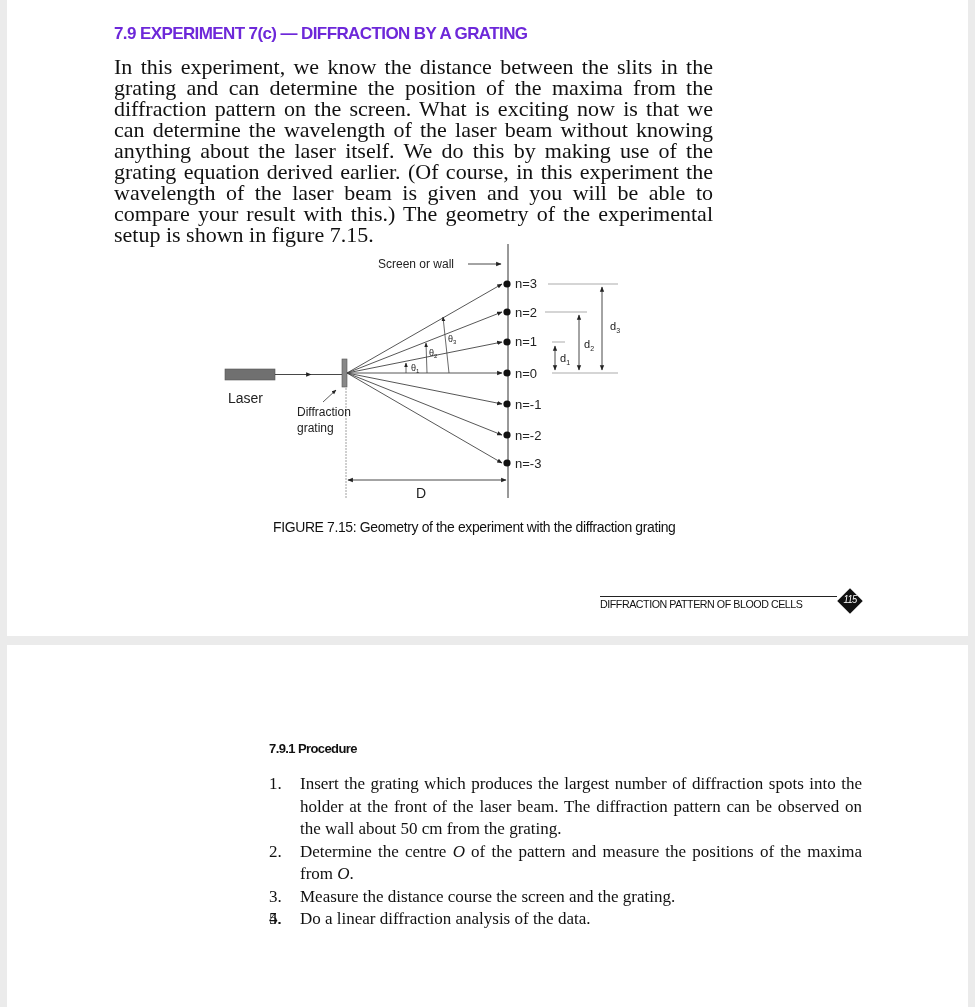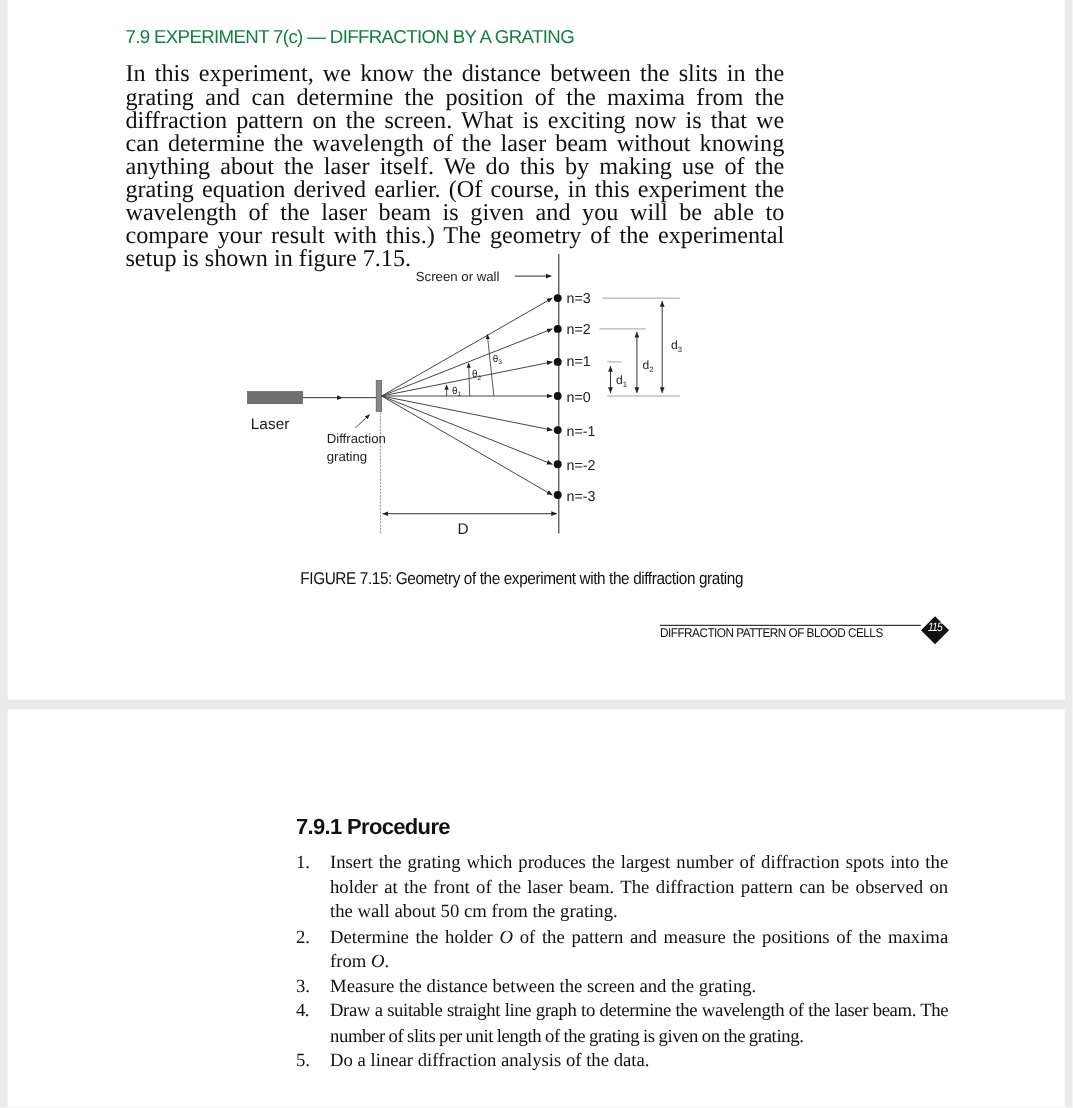--- a/index.html
+++ b/index.html
@@ -27,43 +27,43 @@
       left: 7px;
       top: 645px;
       width: 961px;
       height: 362px;
     }
     .section-title {
       position: absolute;
       left: 107px;
       top: 24px;
       font-family: "Liberation Sans", sans-serif;
-      font-weight: normal;
+      font-weight: bold;
       font-size: 17px;
       letter-spacing: -0.6px;
-      color: #15803d;
+      color: #6d28d9;
       margin: 0;
       white-space: nowrap;
     }
     .intro {
       position: absolute;
       left: 107px;
       top: 56px;
       width: 599px;
       font-family: "Liberation Serif", serif;
       font-size: 22px;
       line-height: 21px;
       color: #111;
       text-align: justify;
       margin: 0;
     }
     .figure {
       position: absolute;
       left: 208px;
-      top: 229px;
+      top: 242px;
       width: 440px;
       height: 265px;
     }
     .figure svg text {
       font-family: "Liberation Sans", sans-serif;
       fill: #222;
     }
     .caption {
       position: absolute;
       left: 266px;
@@ -73,21 +73,21 @@
       letter-spacing: -0.4px;
       color: #111;
       transform: scaleX(0.9);
       transform-origin: left top;
       white-space: nowrap;
       margin: 0;
     }
     .footer {
       position: absolute;
       left: 593px;
-      top: 560px;
+      top: 588px;
       height: 26px;
       width: 265px;
     }
     .footer-rule {
       position: absolute;
       left: 0;
       top: 8px;
       width: 237px;
       height: 1px;
       background: #222;
@@ -132,21 +132,21 @@
       color: #fff;
       letter-spacing: -0.8px;
       transform: scaleX(0.85);
     }
     .sub-title {
       position: absolute;
       left: 262px;
       top: 96px;
       font-family: "Liberation Sans", sans-serif;
       font-weight: bold;
-      font-size: 20px;
+      font-size: 13px;
       letter-spacing: -0.6px;
       color: #111;
       margin: 0;
       white-space: nowrap;
     }
     .procedure {
       position: absolute;
       left: 262px;
       top: 128px;
       width: 593px;
@@ -280,28 +280,27 @@
 
 <div class="page page-2">
   <h3 class="sub-title">7.9.1  Procedure</h3>
   <ol class="procedure">
     <li>
       <span class="num">1.</span>
       <span>Insert the grating which produces the largest number of diffraction spots into the holder at the front of the laser beam. The diffraction pattern can be observed on the wall about 50 cm from the grating.</span>
     </li>
     <li>
       <span class="num">2.</span>
-      <span>Determine the holder </span><i>O</i><span> of the pattern and measure the positions of the maxima from </span><i>O</i><span>.</span>
+      <span>Determine the centre </span><i>O</i><span> of the pattern and measure the positions of the maxima from </span><i>O</i><span>.</span>
     </li>
     <li>
       <span class="num">3.</span>
-      <span>Measure the distance between the screen and the grating.</span>
+      <span>Measure the distance course the screen and the grating.</span>
     </li>
     <li class="tight">
       <span class="num">4.</span>
-      <span>Draw a suitable straight line graph to determine the wavelength of the laser beam. The number of slits per unit length of the grating is given on the grating.</span>
     </li>
     <li>
       <span class="num">5.</span>
       <span>Do a linear diffraction analysis of the data.</span>
     </li>
   </ol>
 </div>
 
 </body></html>

